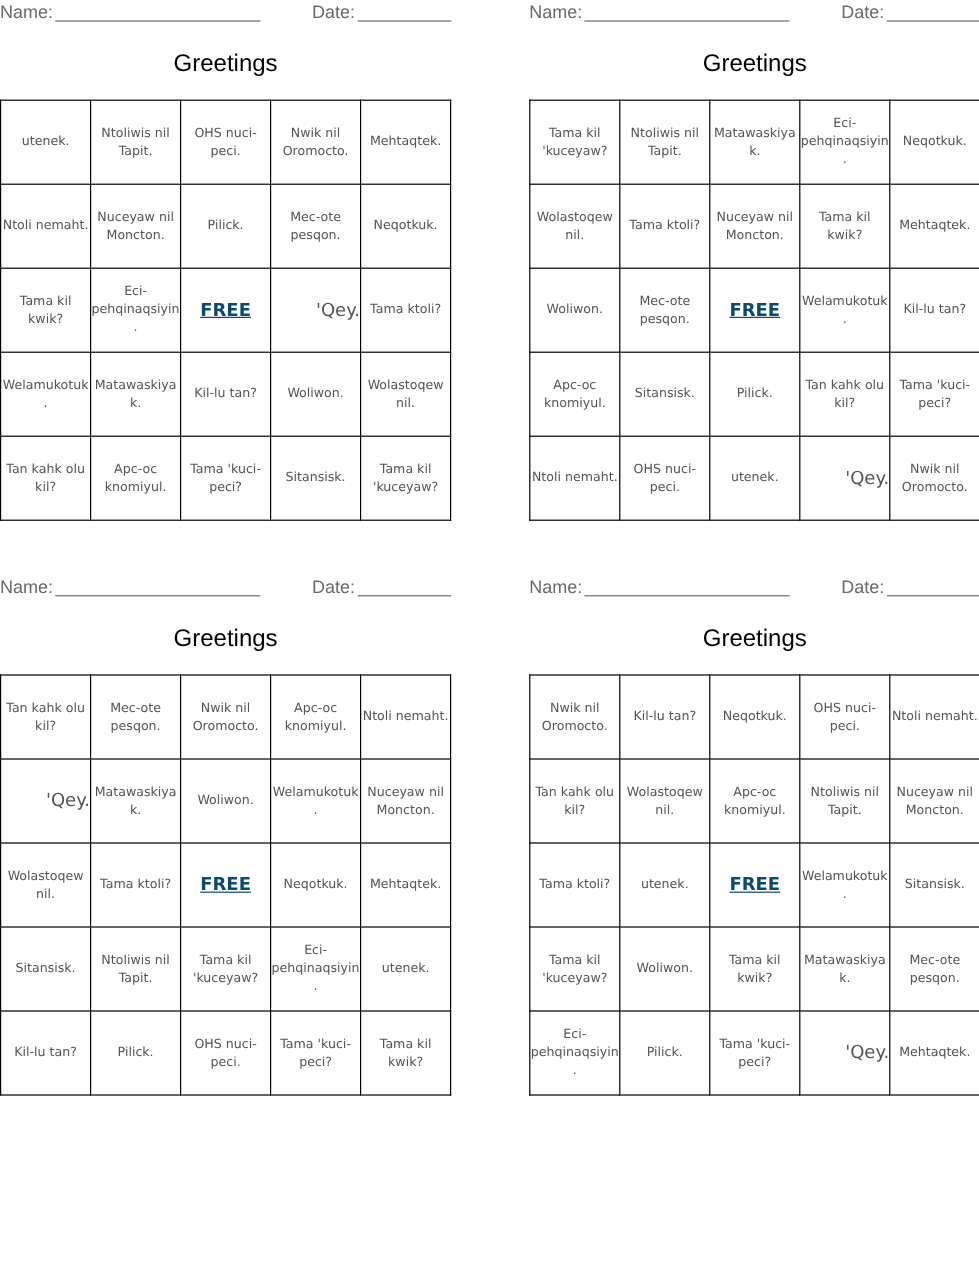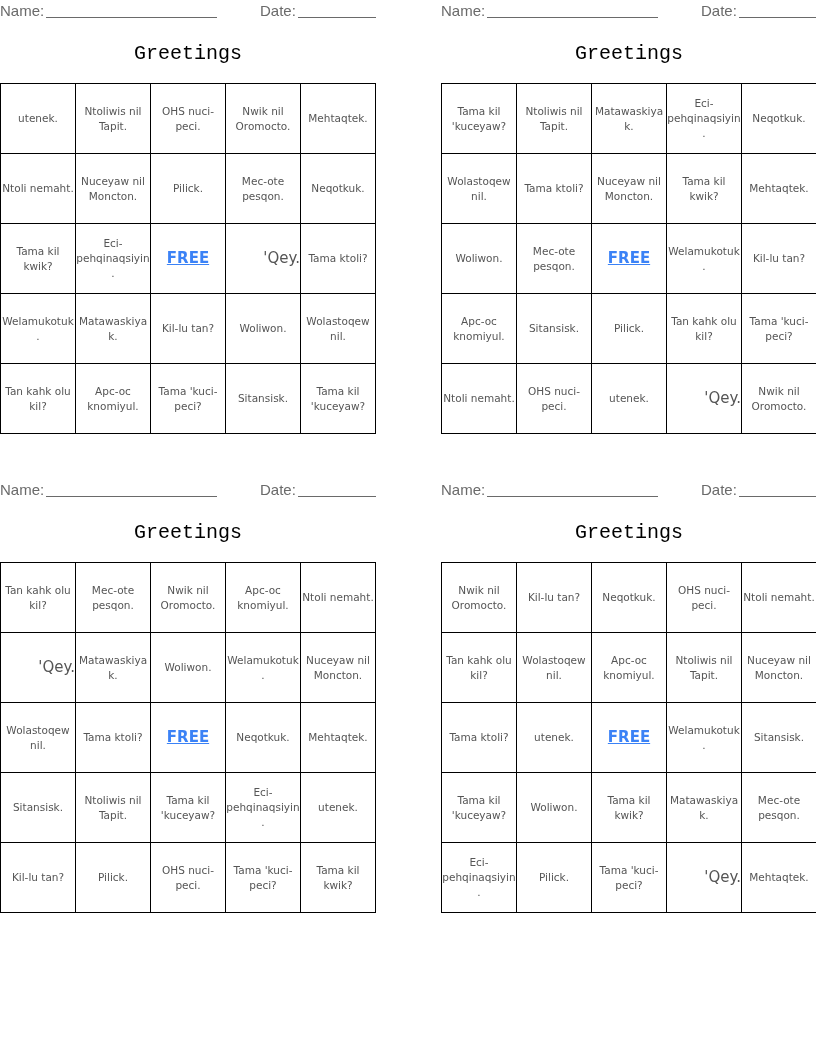--- a/index.html
+++ b/index.html
@@ -3,24 +3,24 @@
 <meta charset="utf-8">
 <style>
   html, body { margin: 0; padding: 0; background: #ffffff; }
   body { width: 816px; height: 1056px; position: relative; overflow: hidden; font-family: "DejaVu Sans", sans-serif; }
   .card { position: absolute; width: 376px; }
   .hdr { position: absolute; left: 0; top: 2px; width: 376px; height: 18px; font-family: "Liberation Sans", sans-serif; font-size: 15px; color: #6a6a6a; padding-left: 42px; }
   .hdr .name-lbl { position: absolute; left: 0; top: 0; }
   .hdr .name-line { position: absolute; left: 46px; top: 15px; width: 171px; border-bottom: 1px solid #6a6a6a; }
   .hdr .date-lbl { position: absolute; left: 260px; top: 0; }
   .hdr .date-line { position: absolute; left: 298px; top: 15px; width: 78px; border-bottom: 1px solid #6a6a6a; }
-  .title { position: absolute; left: 0; top: 42px; width: 376px; text-align: center; font-family: Liberation Mono, monospace; font-size: 20px; color: #000; }
+  .title { position: absolute; left: 0; top: 42px; width: 376px; text-align: center; font-family: Liberation Sans, sans-serif; font-size: 20px; color: #000; }
   table.grid { position: absolute; left: 0; top: 83px; border-collapse: collapse; table-layout: fixed; width: 375px; }
   table.grid td { border: 1px solid #000; width: 74px; height: 69px; padding: 0; text-align: center; vertical-align: middle; font-family: "DejaVu Sans", sans-serif; font-size: 10.5px; line-height: 15px; color: #555; overflow: hidden; word-wrap: break-word; }
-  table.grid td.free { font-size: 15px; font-weight: bold; text-decoration: underline; color: #3b82f6; }
+  table.grid td.free { font-size: 15px; font-weight: bold; text-decoration: underline; color: #0c4a6e; }
   table.grid td.big { font-size: 15px; color: #555; text-align: right; }
 </style>
 </head>
 <body>
 
 <div id="cards-root">
     <div class="card" style="left: 0px; top: 0px; height: 440px;">
       <div class="hdr">
         <span class="name-lbl">Name:</span>
         <span class="name-line"></span>

